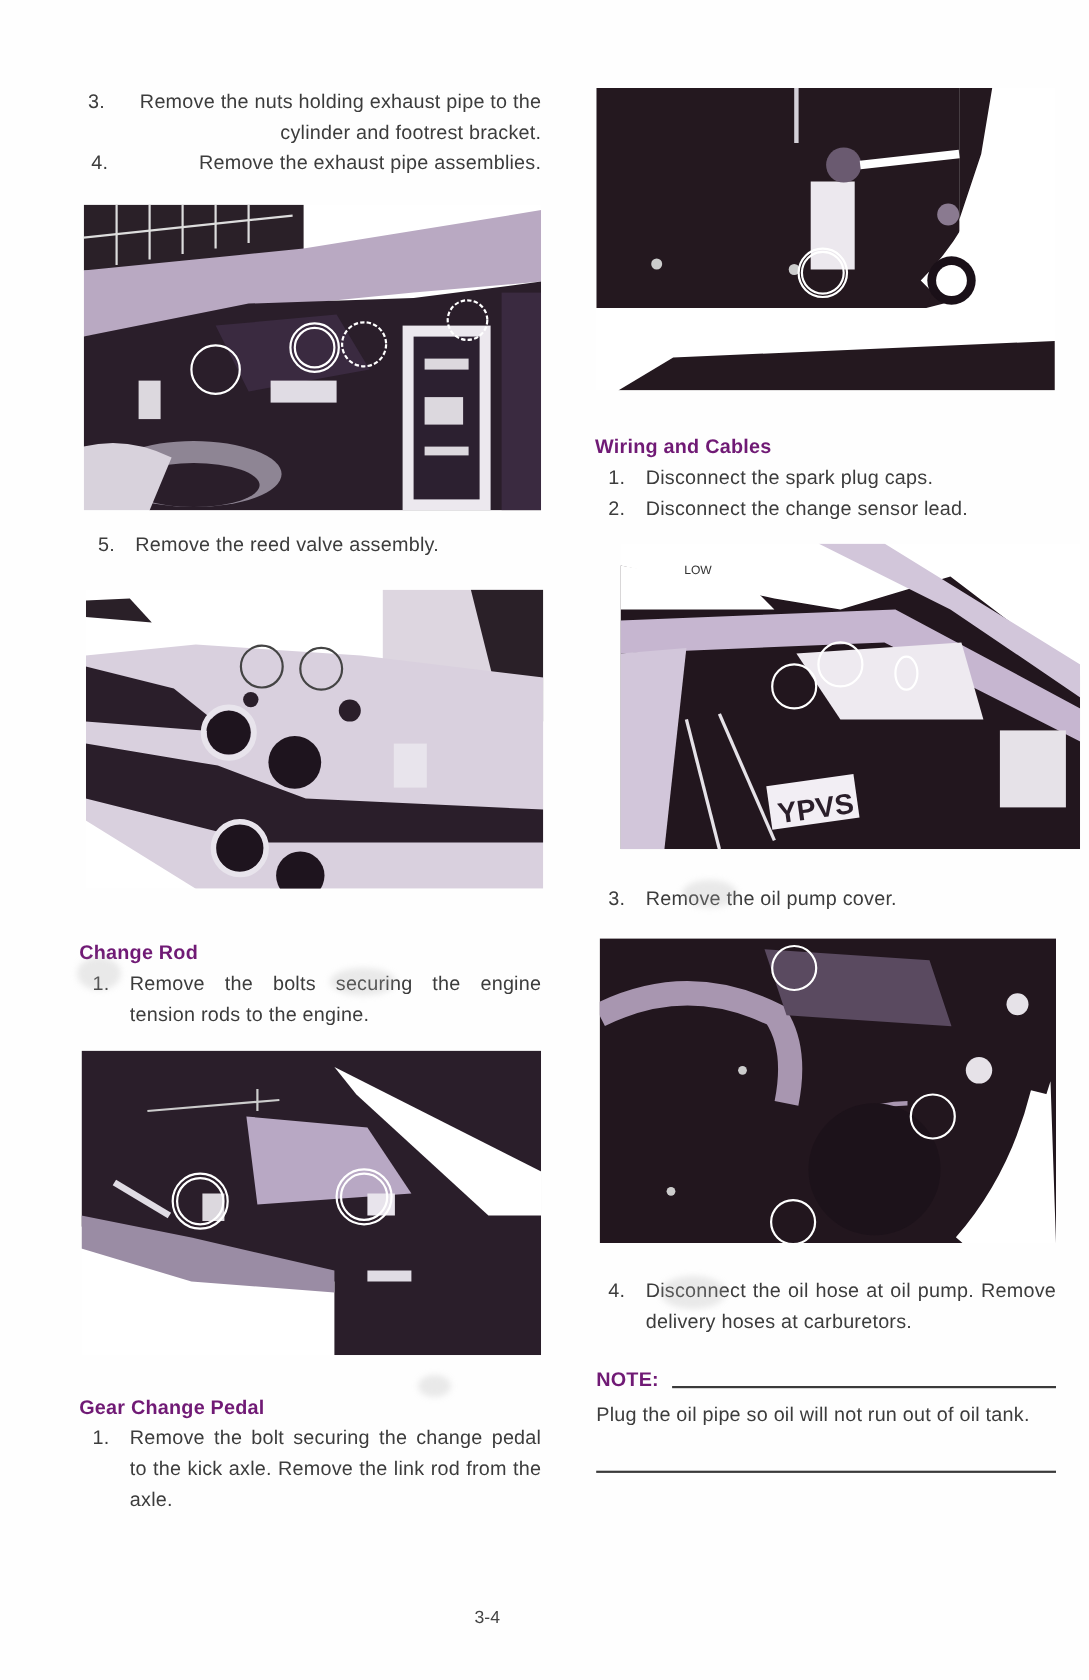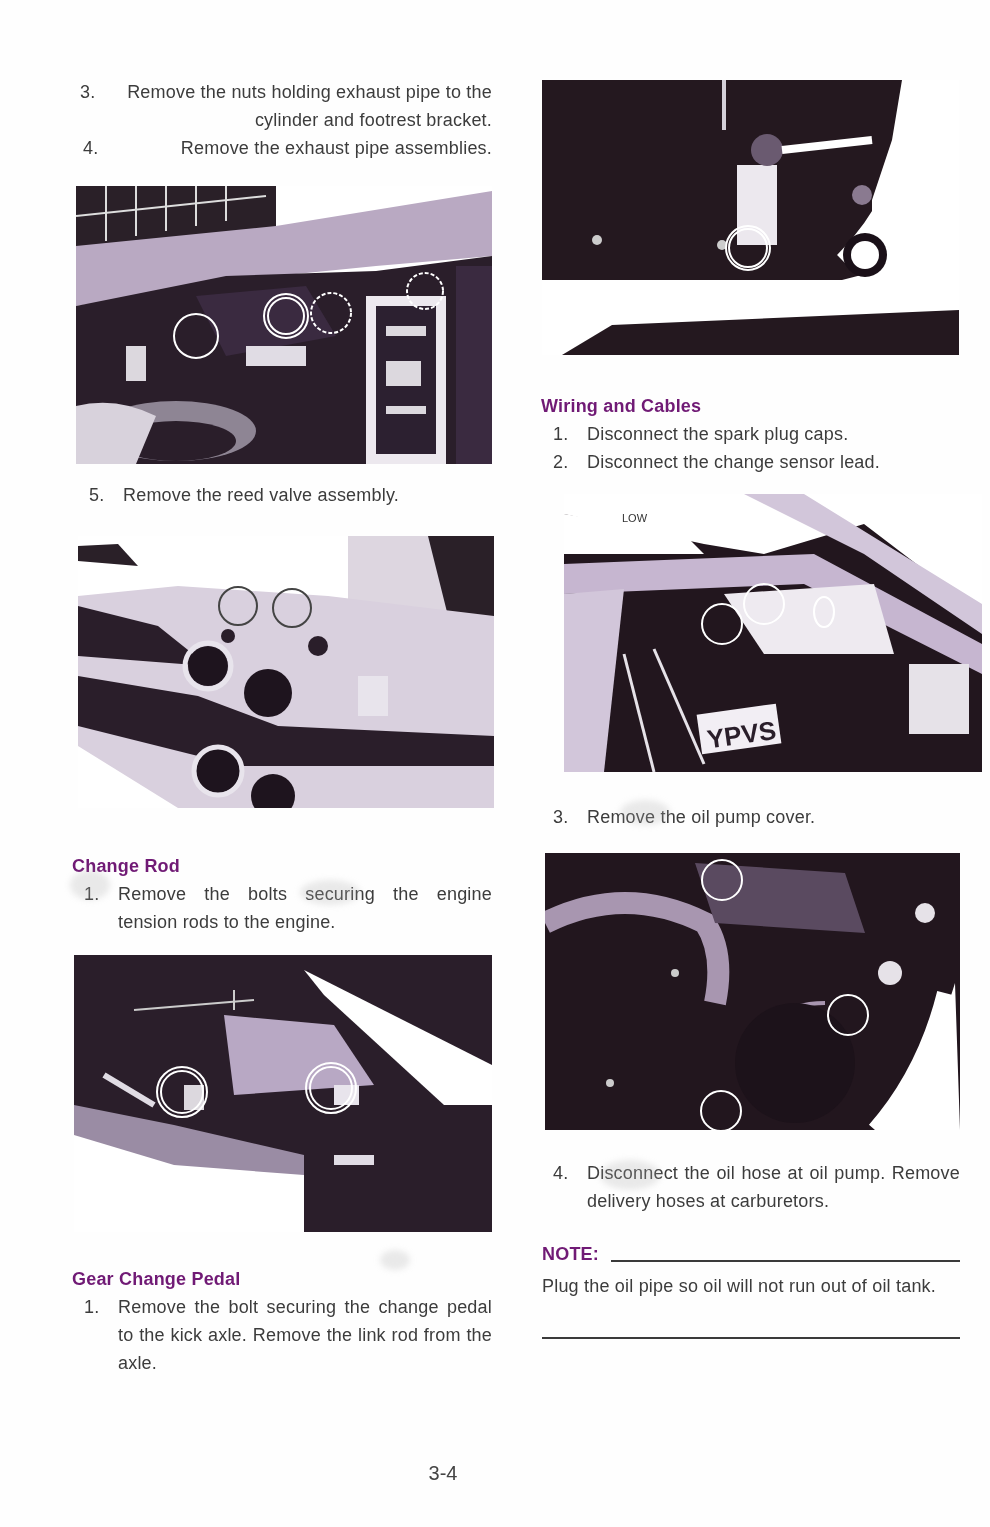--- a/index.html
+++ b/index.html
@@ -12,21 +12,21 @@
     .heading { font-weight: bold; color: #701a75; font-size: 18px; }
     .step { display: flex; }
     .step .num { width: 34px; flex: 0 0 34px; }
     .step .body { flex: 1; text-align: justify; }
 
     .photo { position: absolute; overflow: hidden; }
     .photo svg { width: 100%; height: 100%; display: block; }
 
     .rule { position: absolute; height: 2px; background: #3a3a3a; }
 
-    .page-number { position: absolute; font-size: 20px; color: #444; left: 0; width: 886px; text-align: center; top: 1462px; }
+    .page-number { position: absolute; font-size: 16px; color: #444; left: 0; width: 886px; text-align: center; top: 1462px; }
 
     .smudge { position: absolute; border-radius: 50%; background: rgba(170,170,170,0.25); filter: blur(3px); }
   </style>
 </head>
 <body>
 
 <div class="page">
 
   <div class="text-block" style="left:80px; top:78px; width:412px;">
     <div class="step">

